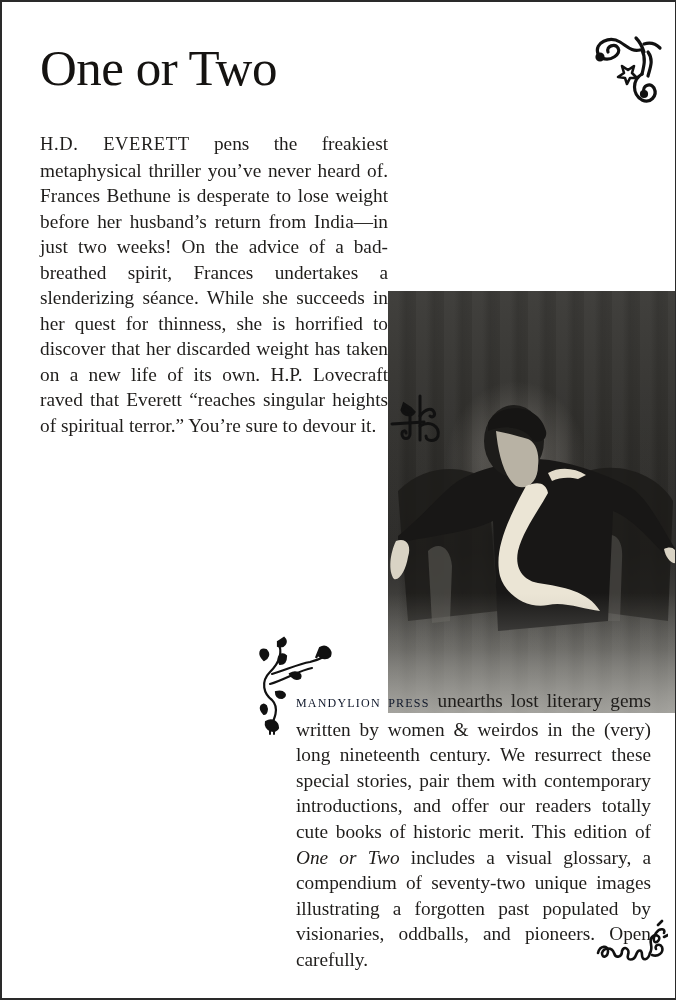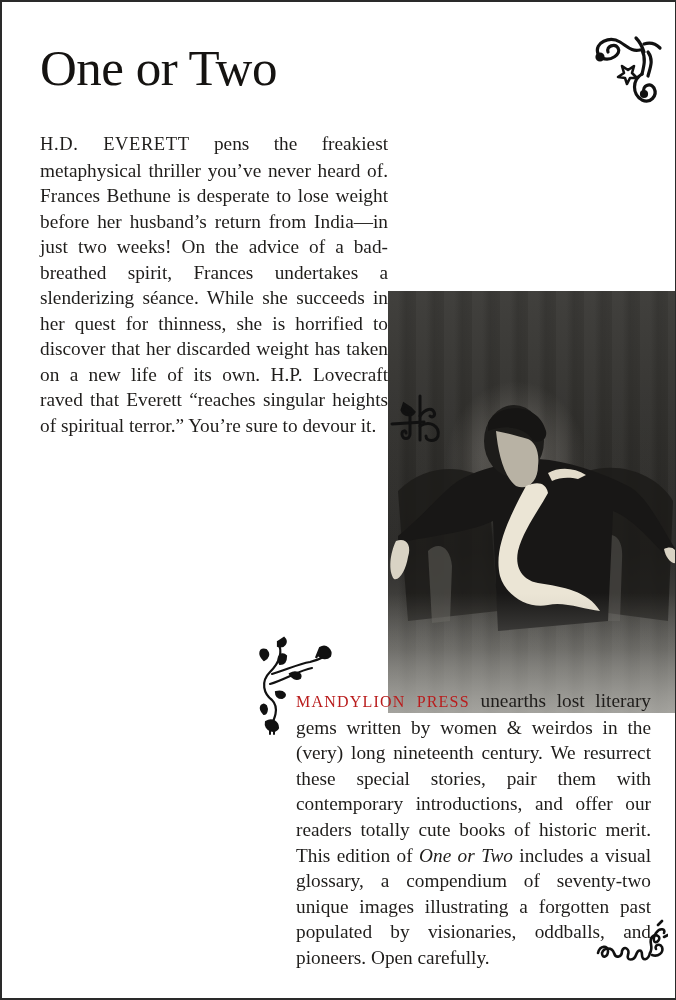--- a/index.html
+++ b/index.html
@@ -46,21 +46,21 @@
 
     .sigil { position: absolute; left: 388px; top: 392px; width: 52px; height: 50px; }
 
     .vine-ornament { position: absolute; left: 248px; top: 632px; width: 84px; height: 102px; }
 
     .about {
       position: absolute; left: 294px; top: 686px; width: 355px;
       font-size: 19.3px; line-height: 25.6px; text-align: justify;
       color: #1f1d1b;
     }
-    .about .press { letter-spacing: 1.2px; font-size: 16px; color: #b91c1c; margin-top: 28px; }
+    .about .press { letter-spacing: 1.2px; font-size: 12px; color: #0f172a; margin-top: 28px; }
     .about em { font-style: italic; }
 
     .squiggle-ornament { position: absolute; left: 594px; top: 917px; width: 72px; height: 50px; }
   </style>
 </head>
 <body>
 
 <div class="page">
 
   <h1 class="title">One or Two</h1>

